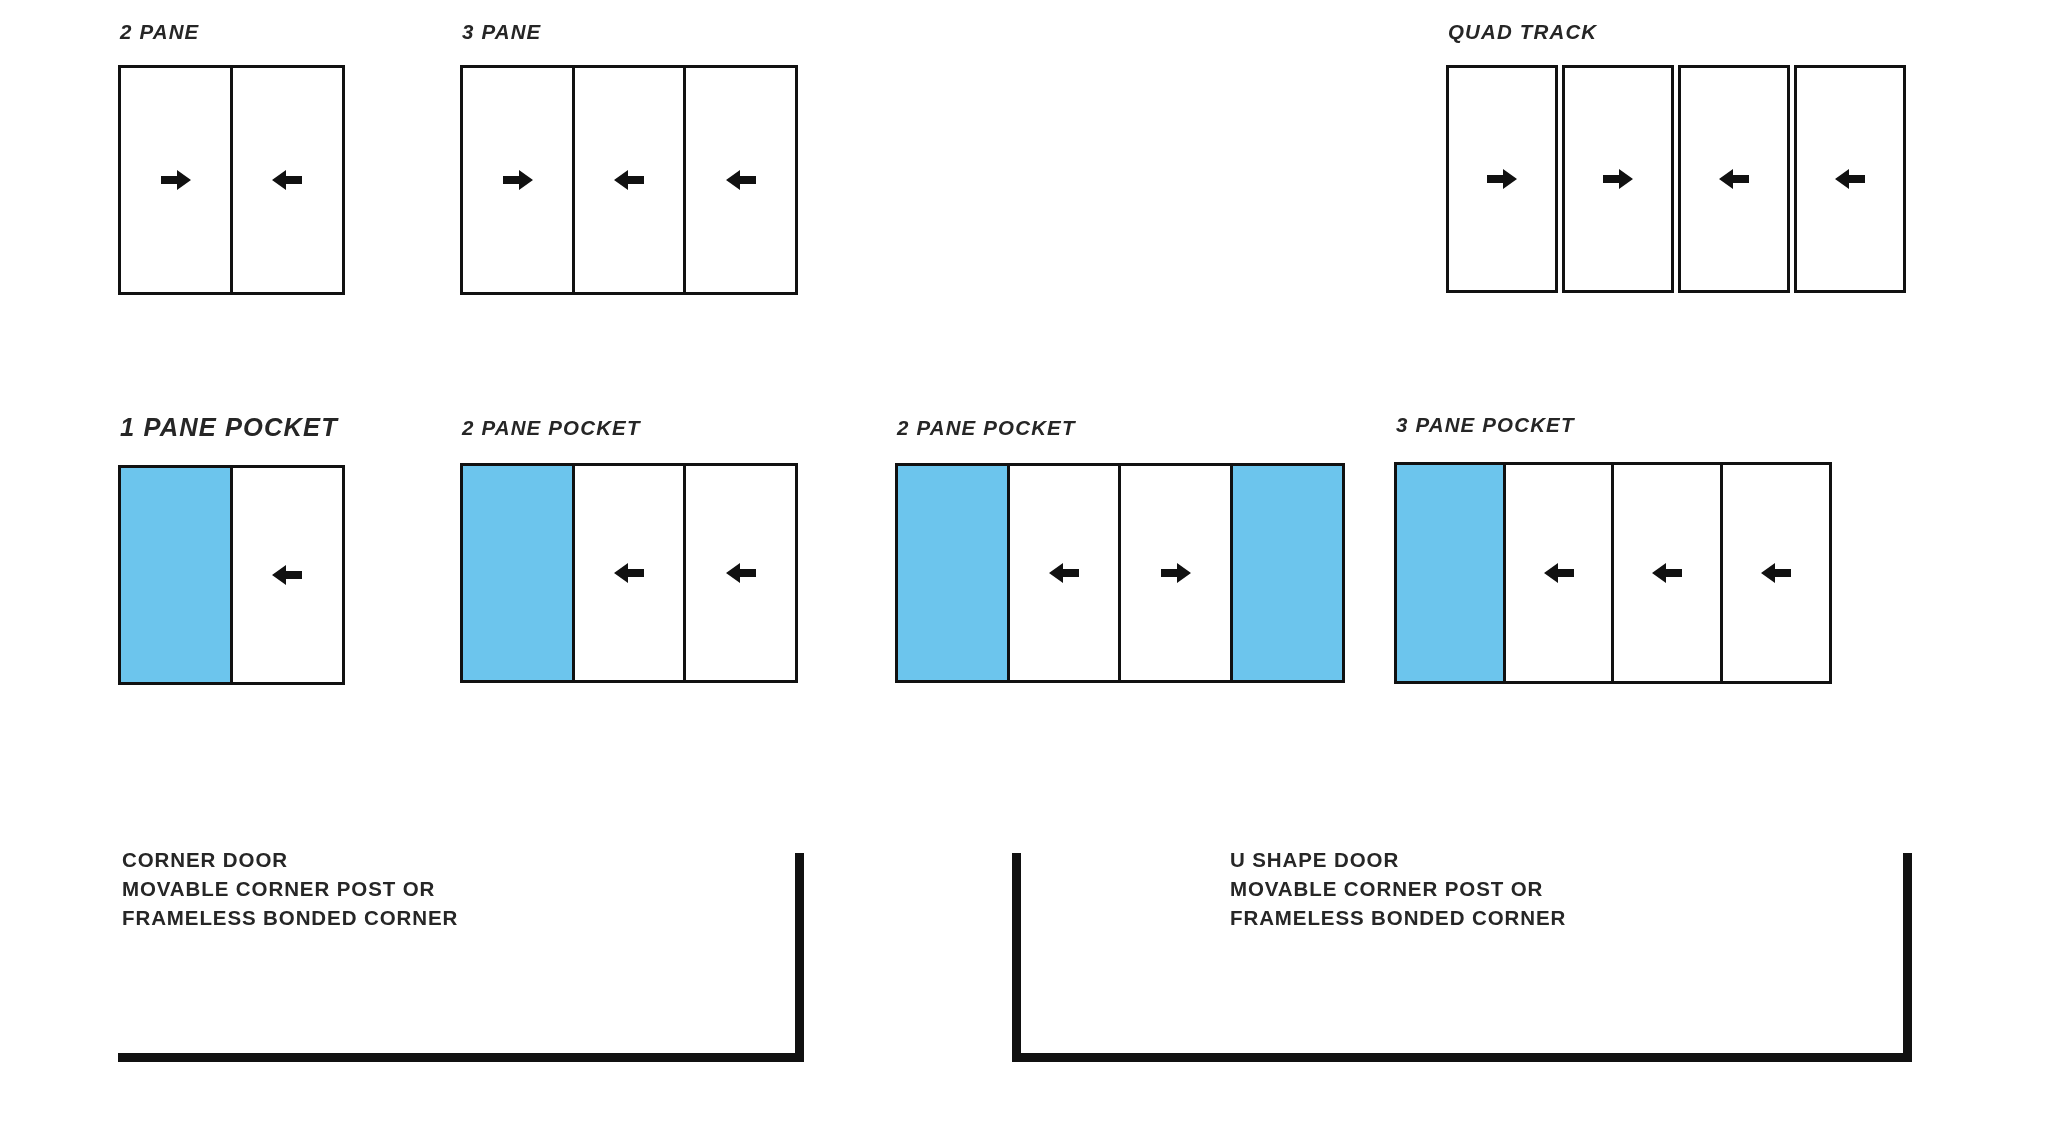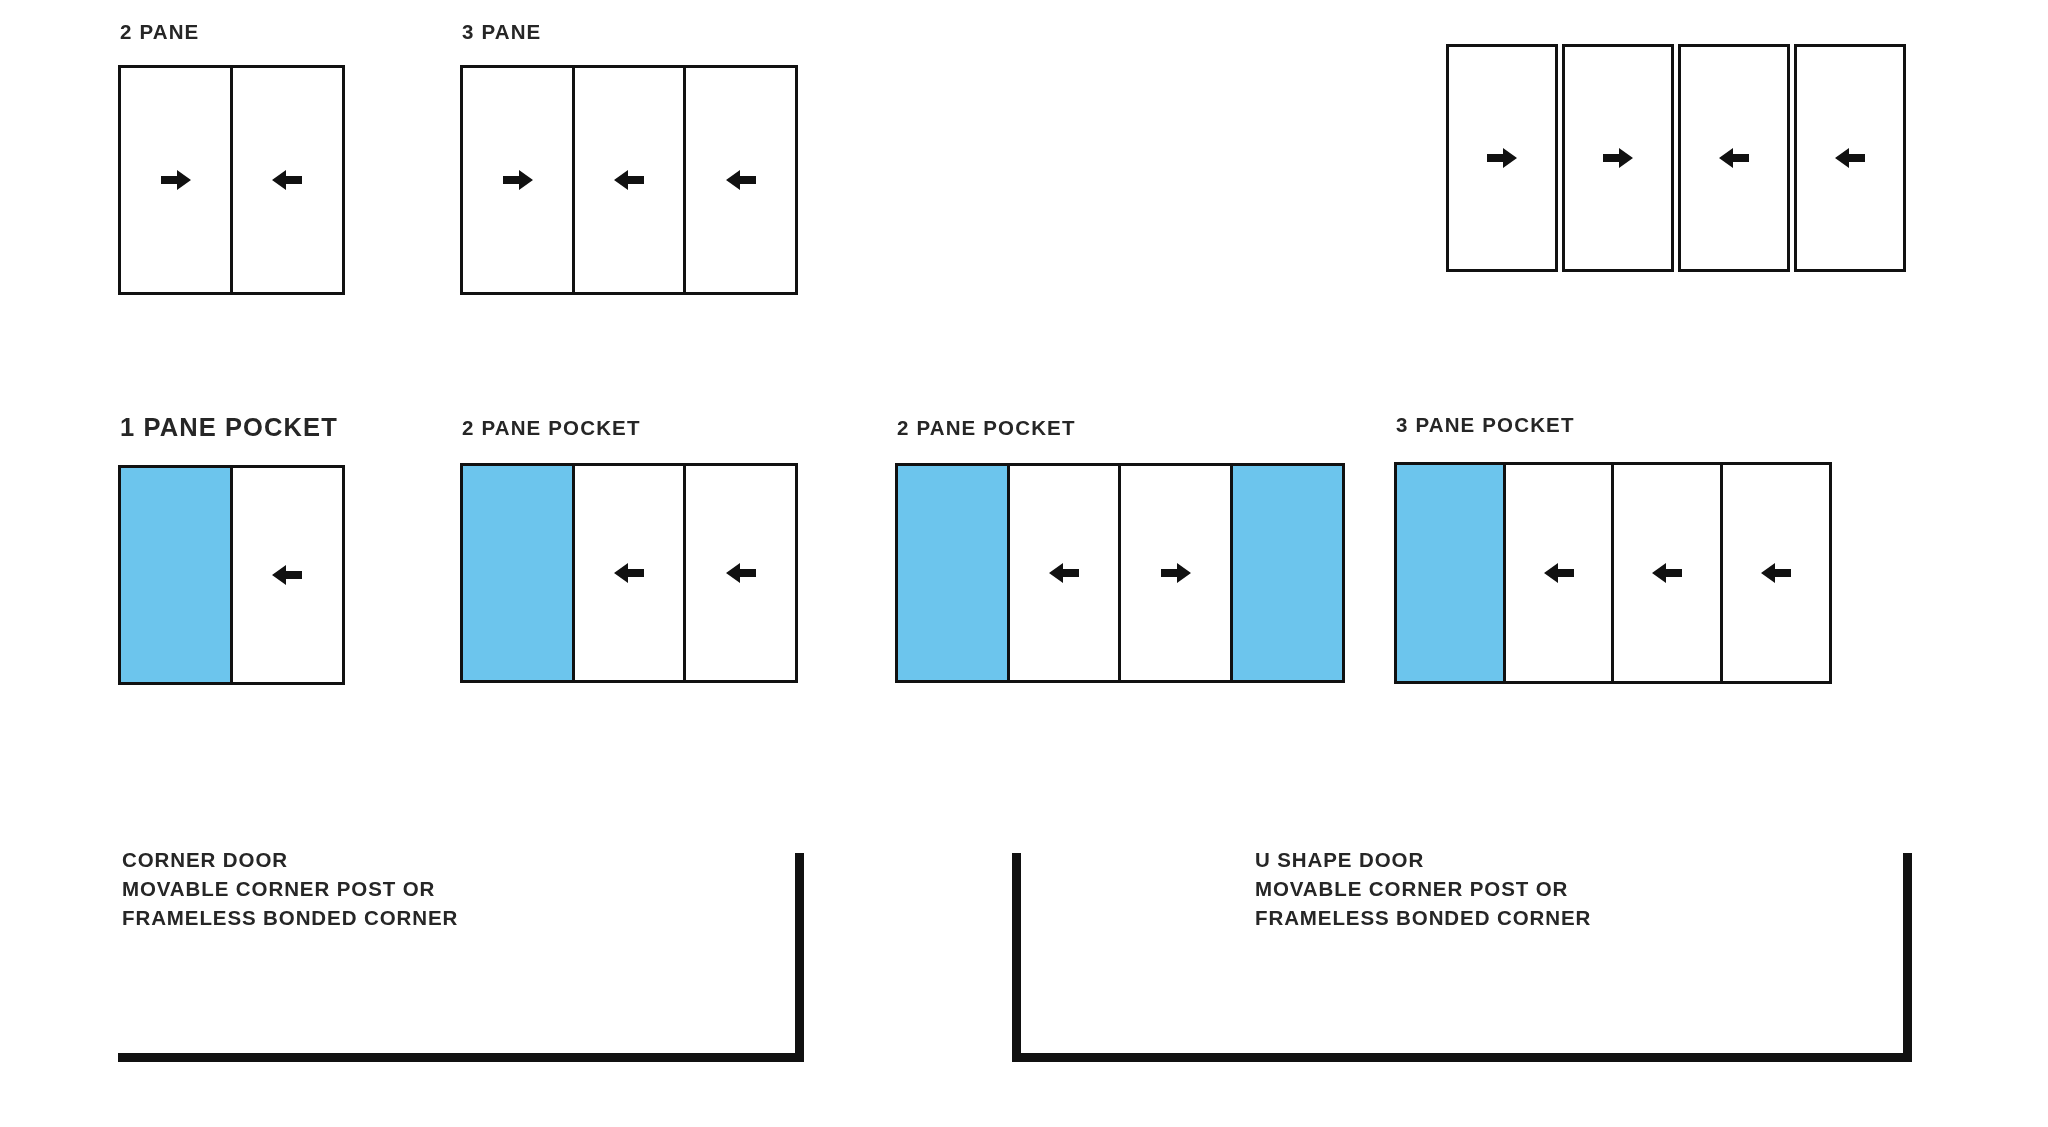--- a/index.html
+++ b/index.html
@@ -30,20 +30,21 @@
 
   .cfg-title {
     font-size: 20.5px;
     font-weight: 700;
     letter-spacing: 1.15px;
     color: #262626;
     text-transform: uppercase;
     white-space: nowrap;
     line-height: 1;
     margin: 0 0 0 2px;
+    font-style: italic;
   }
   .cfg-title.big {
     font-size: 25.5px;
     letter-spacing: 1.1px;
     font-weight: 700;
   }
 
   
   .door {
     display: flex;
@@ -137,20 +138,21 @@
           <svg viewBox="0 0 34 26">
               <path d="M32 9 H16 V3 L2 13 l14 10 V17 h16 Z" fill="#111111"></path>
             </svg>
         </span>
       </div>
     </div>
   </div>
 
 
   <div class="cfg" style="left:1446px; top:22px;">
+    <div class="cfg-title">QUAD TRACK</div>
     <div class="door gapped">
       <div class="pane" style="width:112px; height:228px;">
         <span class="arrow">
           <svg viewBox="0 0 34 26">
               <path d="M2 9 h16 V3 l14 10 -14 10 V17 H2 Z" fill="#111111"></path>
             </svg>
         </span>
       </div>
       <div class="pane" style="width:112px; height:228px;">
         <span class="arrow">
@@ -263,21 +265,21 @@
 
   <div class="wall-group" style="left:118px; top:845px; width:690px; height:230px;">
     <div class="wall-label" style="left:4px; top:0px;">CORNER DOOR
 MOVABLE CORNER POST OR
 FRAMELESS BONDED CORNER</div>
     <div class="wall" style="left:0px; top:208px; width:686px; height:9px;"></div>
     <div class="wall" style="left:677px; top:8px; width:9px; height:209px;"></div>
   </div>
 
   <div class="wall-group" style="left:1012px; top:845px; width:910px; height:230px;">
-    <div class="wall-label" style="left:218px; top:0px;margin-left:25px;">U SHAPE DOOR
+    <div class="wall-label" style="left:218px; top:0px;">U SHAPE DOOR
 MOVABLE CORNER POST OR
 FRAMELESS BONDED CORNER</div>
     <div class="wall" style="left:0px; top:8px; width:9px; height:209px;"></div>
     <div class="wall" style="left:0px; top:208px; width:900px; height:9px;"></div>
     <div class="wall" style="left:891px; top:8px; width:9px; height:209px;"></div>
   </div>
 
 </div>
 
 </body></html>

